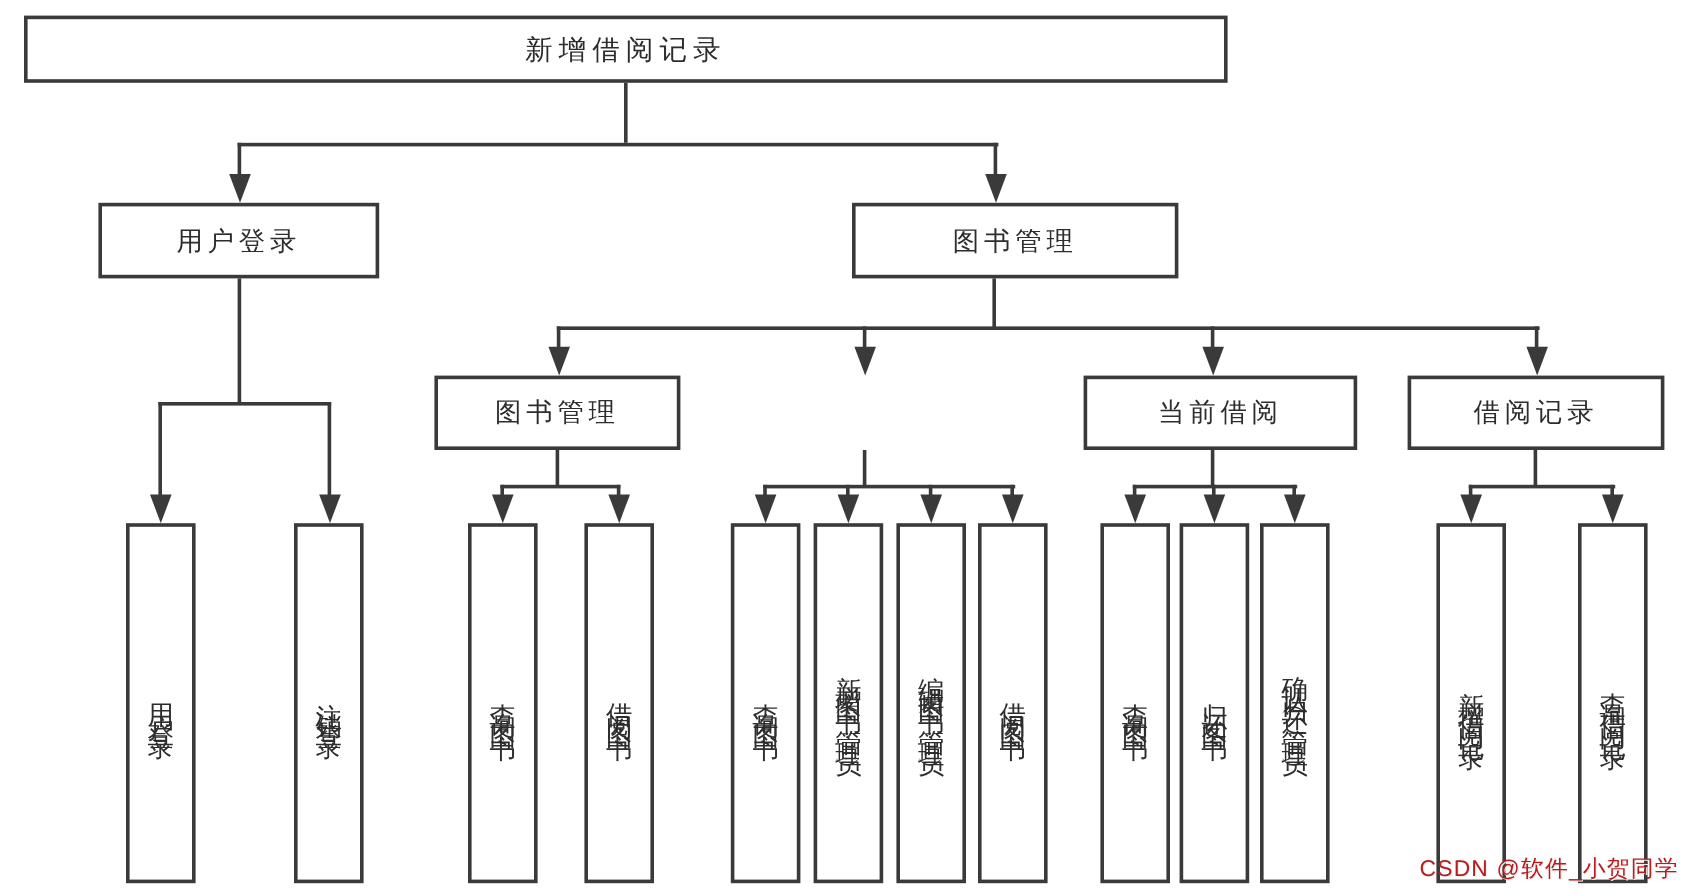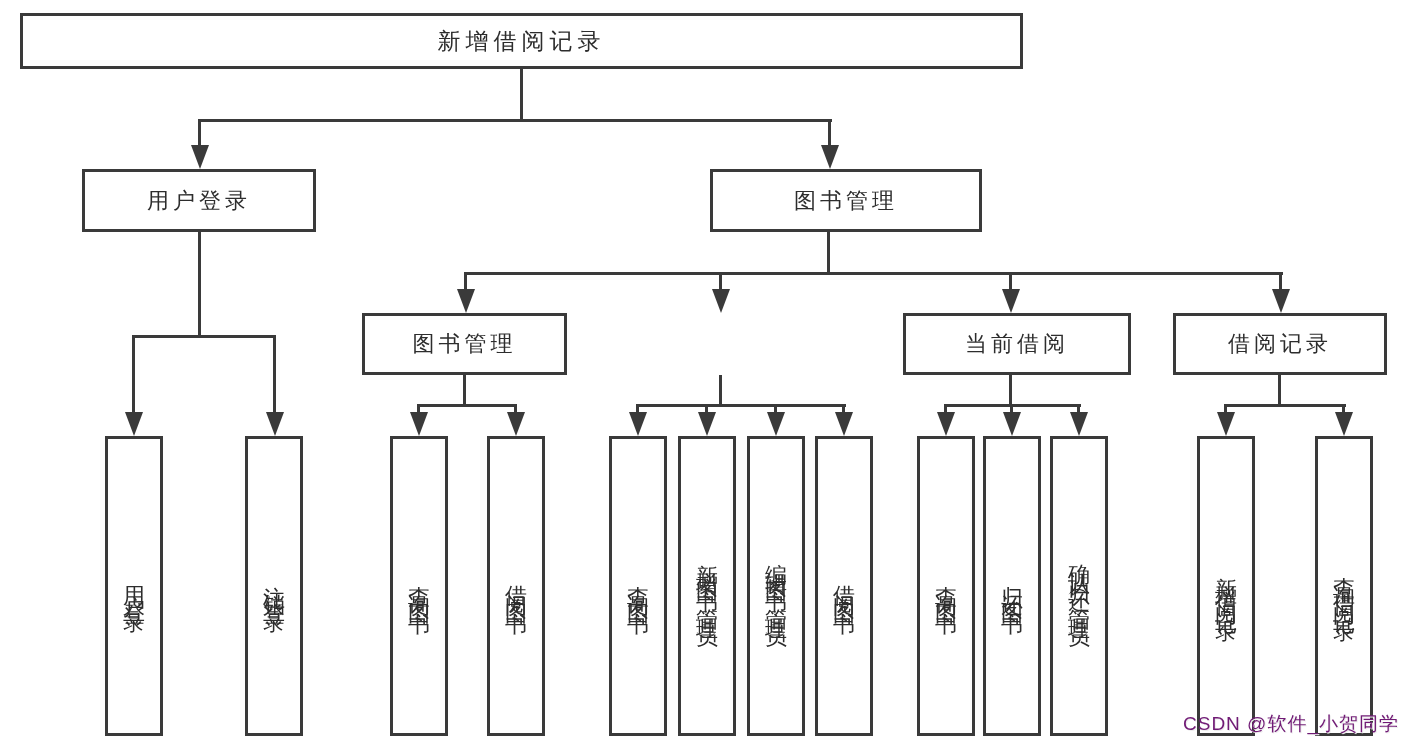--- a/index.html
+++ b/index.html
@@ -49,21 +49,21 @@
     position: absolute;
     width: 0; height: 0;
     border-left: 9px solid transparent;
     border-right: 9px solid transparent;
     border-top: 24px solid #3a3a3a;
   }
   .watermark {
     position: absolute;
     left: 1183px; top: 711px;
     font-size: 19px;
-    color: #701a75;
+    color: #b91c1c;
     letter-spacing: 1px;
     white-space: nowrap;
     text-shadow: 1px 1px 0 #eeeeee;
     z-index: 20;
   }
 </style>
 </head>
 <body>
 
 <div class="stage">

